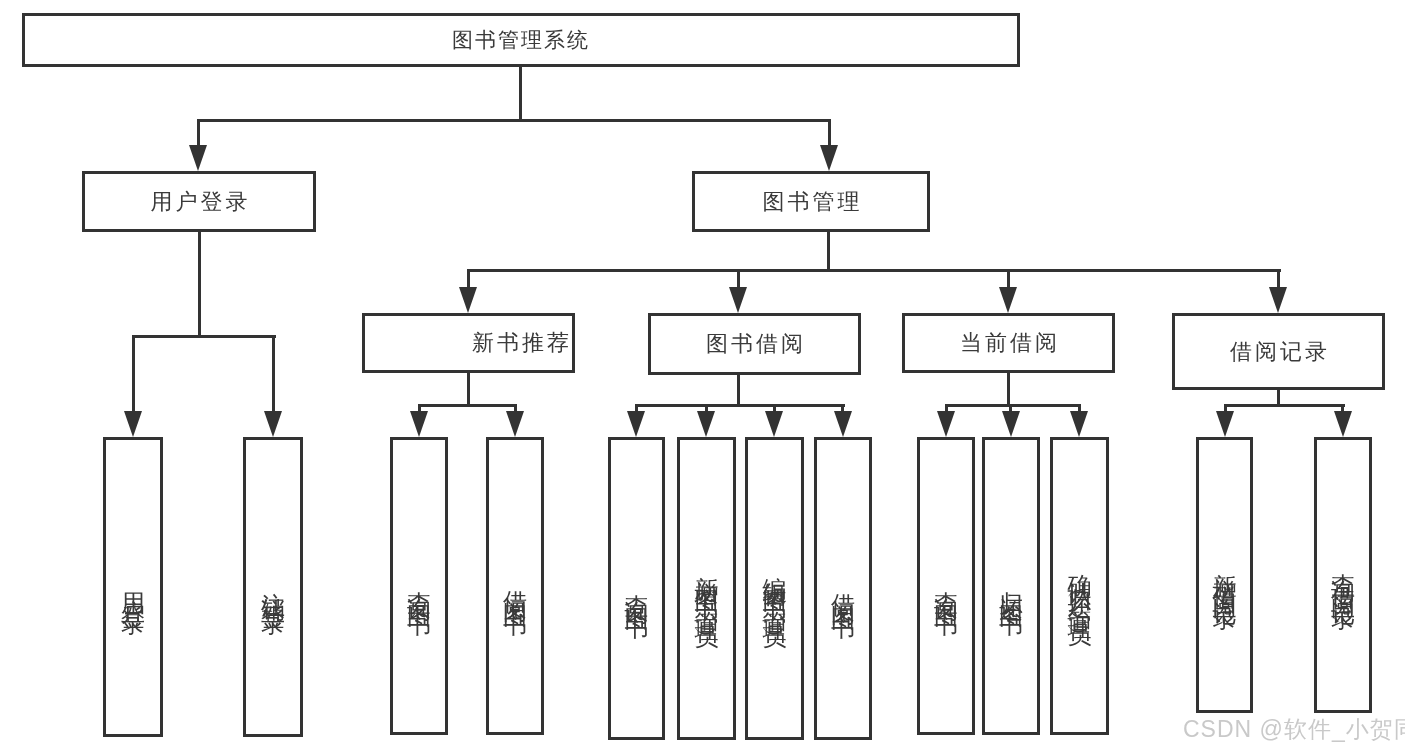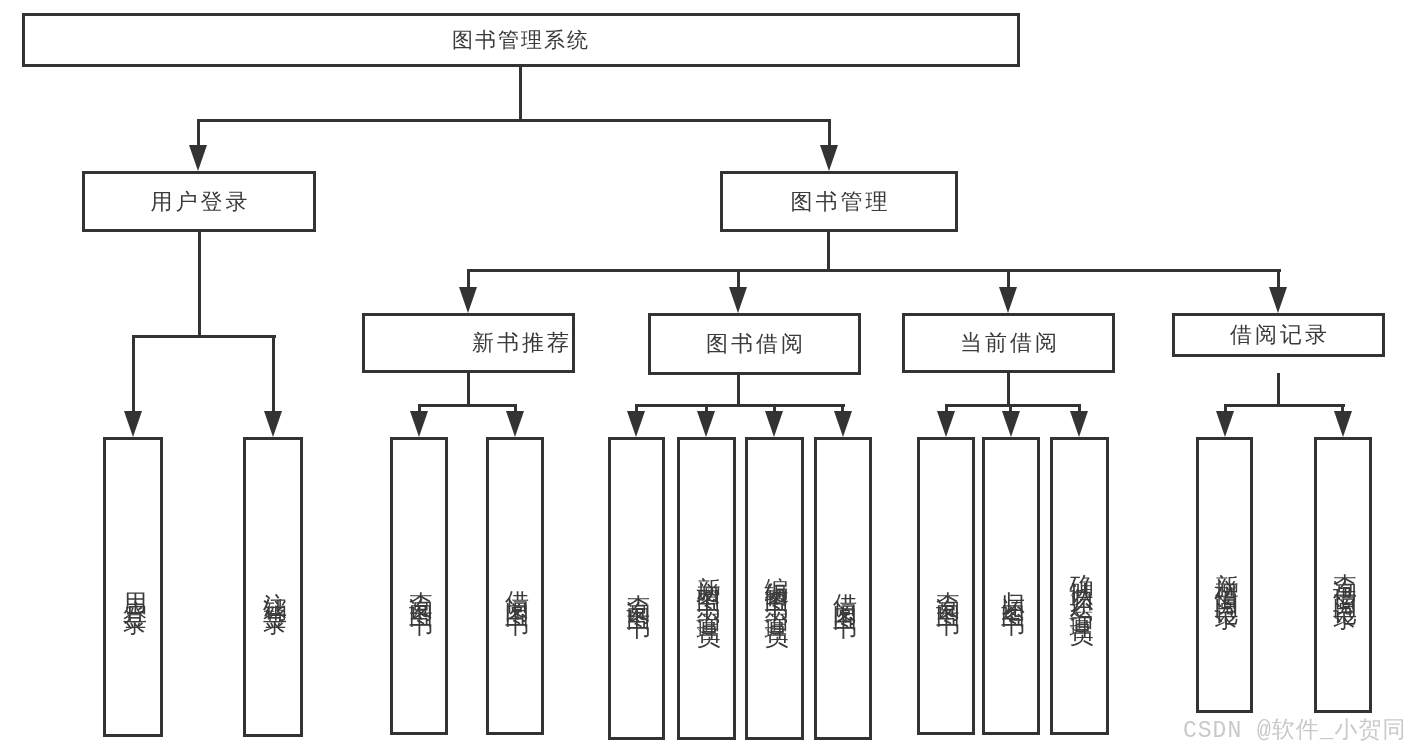--- a/index.html
+++ b/index.html
@@ -1,18 +1,18 @@
 <!DOCTYPE html>
 <html><head>
 <meta charset="utf-8">
 <style>
   html,body{margin:0;padding:0;background:#fff;}
   .canvas{
     position:relative;width:1405px;height:747px;background:#ffffff;
-    font-family:Liberation Mono, monospace;overflow:hidden;
+    font-family:Liberation Sans, sans-serif;overflow:hidden;
   }
   .box{
     position:absolute;box-sizing:border-box;border:3px solid #333333;background:#ffffff;
     display:flex;align-items:center;justify-content:center;color:#3a3a3a;z-index:2;
   }
   .hlabel{font-size:22px;letter-spacing:3px;text-indent:3px;white-space:nowrap;}
   .root-label{font-size:21px;letter-spacing:2px;}
   .vlabel{
     writing-mode:vertical-rl;font-size:24px;letter-spacing:7px;line-height:1;
     white-space:nowrap;
@@ -92,34 +92,34 @@
   <div class="arrow" style="left:1216px;top:411px;"></div>
   <div class="arrow" style="left:1334px;top:411px;"></div>
 
   <div class="box" style="left:22px;top:13px;width:998px;height:54px;">
     <span class="root-label">图书管理系统</span>
   </div>
 
   <div class="box" style="left:82px;top:171px;width:234px;height:61px;">
     <span class="hlabel">用户登录</span>
   </div>
-  <div class="box" style="left:720px;top:171px;width:238px;height:61px;">
+  <div class="box" style="left:692px;top:171px;width:238px;height:61px;">
     <span class="hlabel">图书管理</span>
   </div>
 
   <div class="box" style="left:362px;top:313px;width:213px;height:60px;justify-content:flex-end;">
     <span class="hlabel">新书推荐</span>
   </div>
   <div class="box" style="left:648px;top:313px;width:213px;height:62px;">
     <span class="hlabel">图书借阅</span>
   </div>
   <div class="box" style="left:902px;top:313px;width:213px;height:60px;text-align:right;">
     <span class="hlabel">当前借阅</span>
   </div>
-  <div class="box" style="left:1172px;top:313px;width:213px;height:44px;align-items:center;">
+  <div class="box" style="left:1172px;top:313px;width:213px;height:77px;align-items:center;">
     <span class="hlabel">借阅记录</span>
   </div>
 
   <div class="box" style="left:103px;top:437px;width:60px;height:300px;">
     <span class="vlabel">用户登录</span>
   </div>
   <div class="box" style="left:243px;top:437px;width:60px;height:300px;">
     <span class="vlabel">注销登录</span>
   </div>
 

